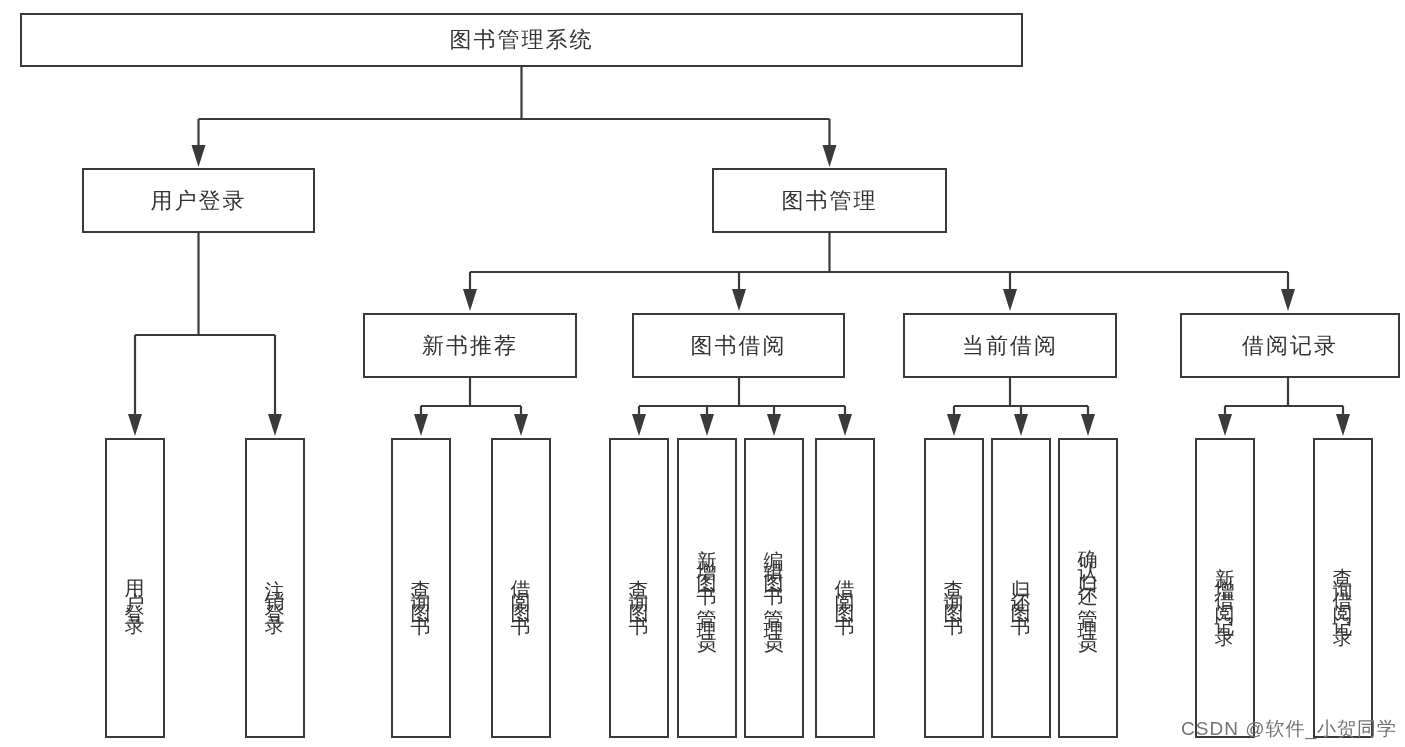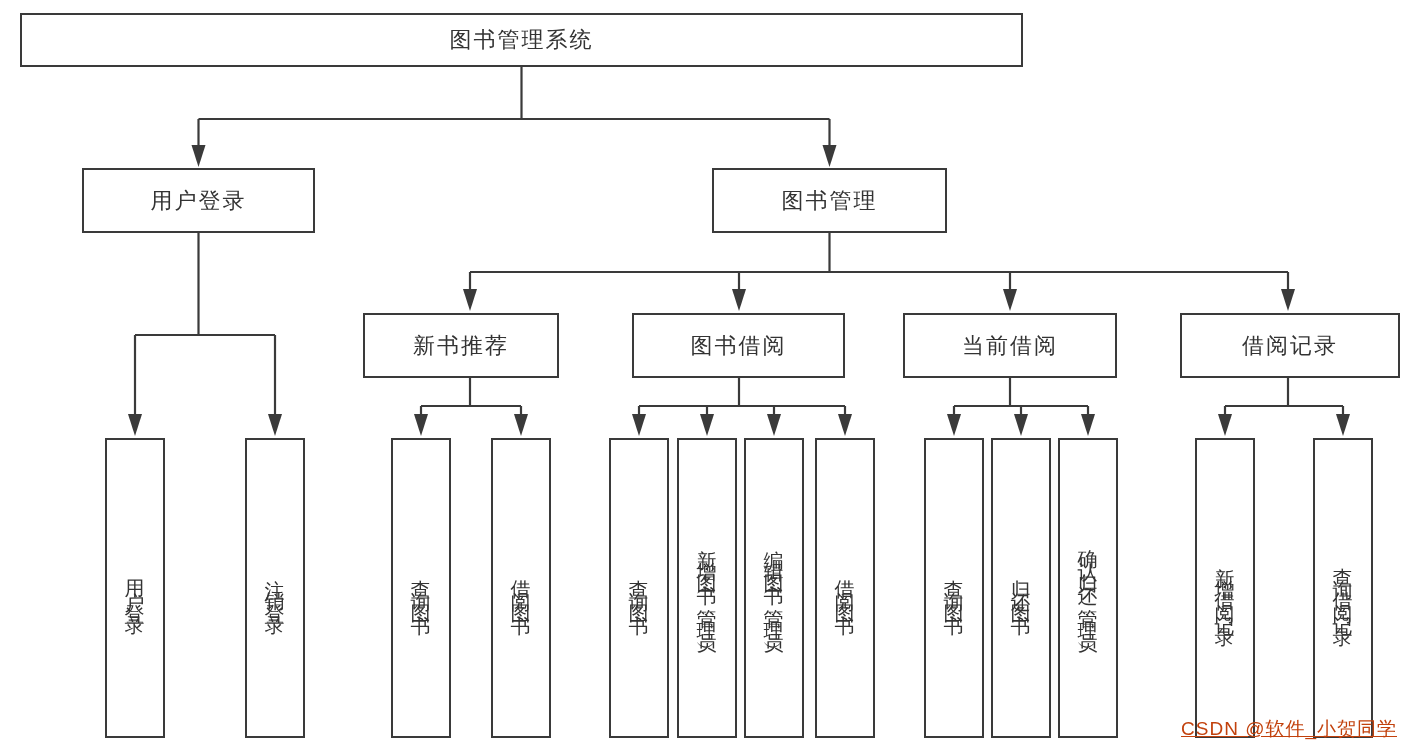--- a/index.html
+++ b/index.html
@@ -28,24 +28,23 @@
     writing-mode:vertical-rl;
     font-size:20px;
     letter-spacing:12px;
     line-height:1;
   }
   .watermark{
     position:absolute;
     right:8px;bottom:5px;
     z-index:5;
     font-size:19px;
-    color:#c2410c;
+    color:#737373;
     white-space:nowrap;
     letter-spacing:1px;
-    text-decoration:underline;
   }
 </style>
 </head>
 <body>
 
 <div class="canvas">
 
   <svg class="wires" width="1405" height="747" viewBox="0 0 1405 747">
 
     <g>
@@ -100,21 +99,21 @@
     <span class="lab">图书管理系统</span>
   </div>
 
   <div class="node h" style="left:82px;top:168px;width:233px;height:65px">
     <span class="lab">用户登录</span>
   </div>
   <div class="node h" style="left:712px;top:168px;width:235px;height:65px">
     <span class="lab">图书管理</span>
   </div>
 
-  <div class="node h" style="left:363px;top:313px;width:196px;height:65px">
+  <div class="node h" style="left:363px;top:313px;width:214px;height:65px">
     <span class="lab">新书推荐</span>
   </div>
   <div class="node h" style="left:903px;top:313px;width:214px;height:65px">
     <span class="lab">当前借阅</span>
   </div>
   <div class="node h" style="left:632px;top:313px;width:213px;height:65px">
     <span class="lab">图书借阅</span>
   </div>
   <div class="node h" style="left:1180px;top:313px;width:220px;height:65px">
     <span class="lab">借阅记录</span>

